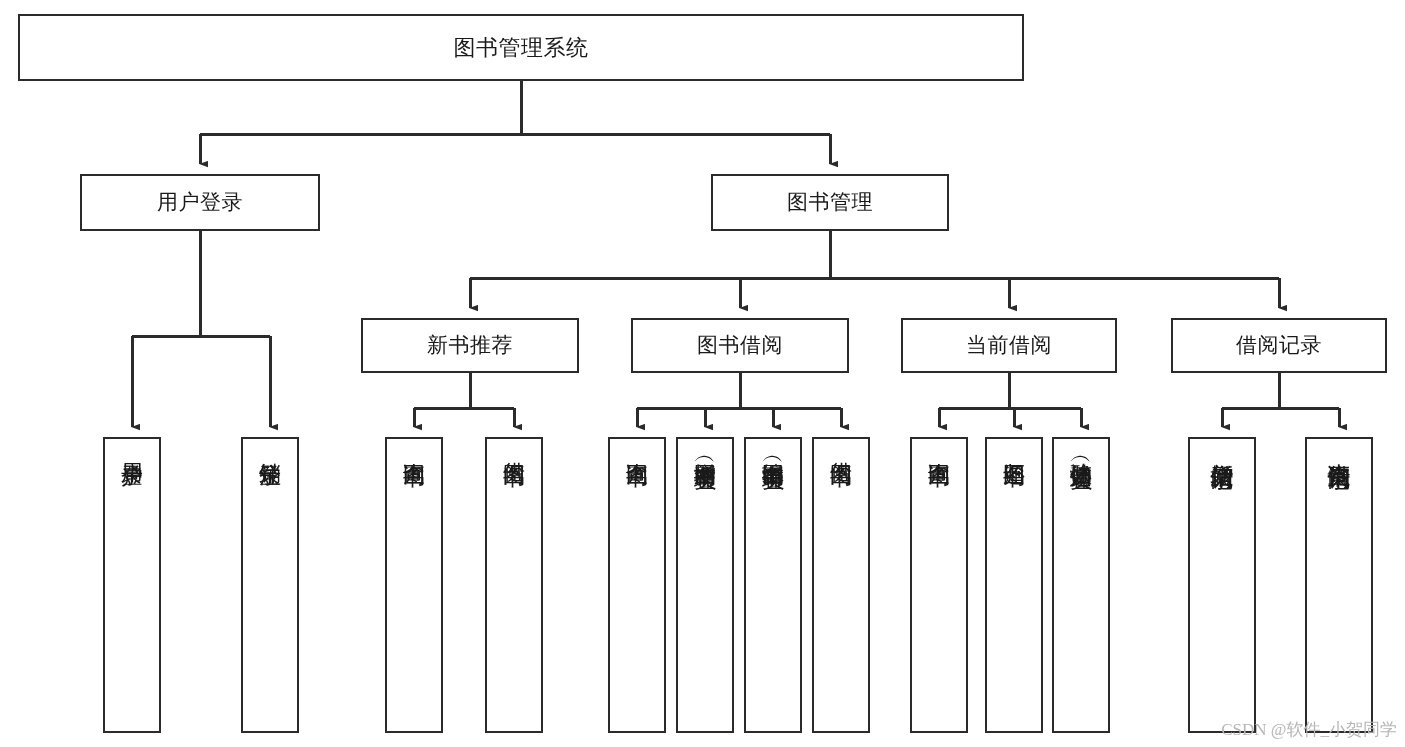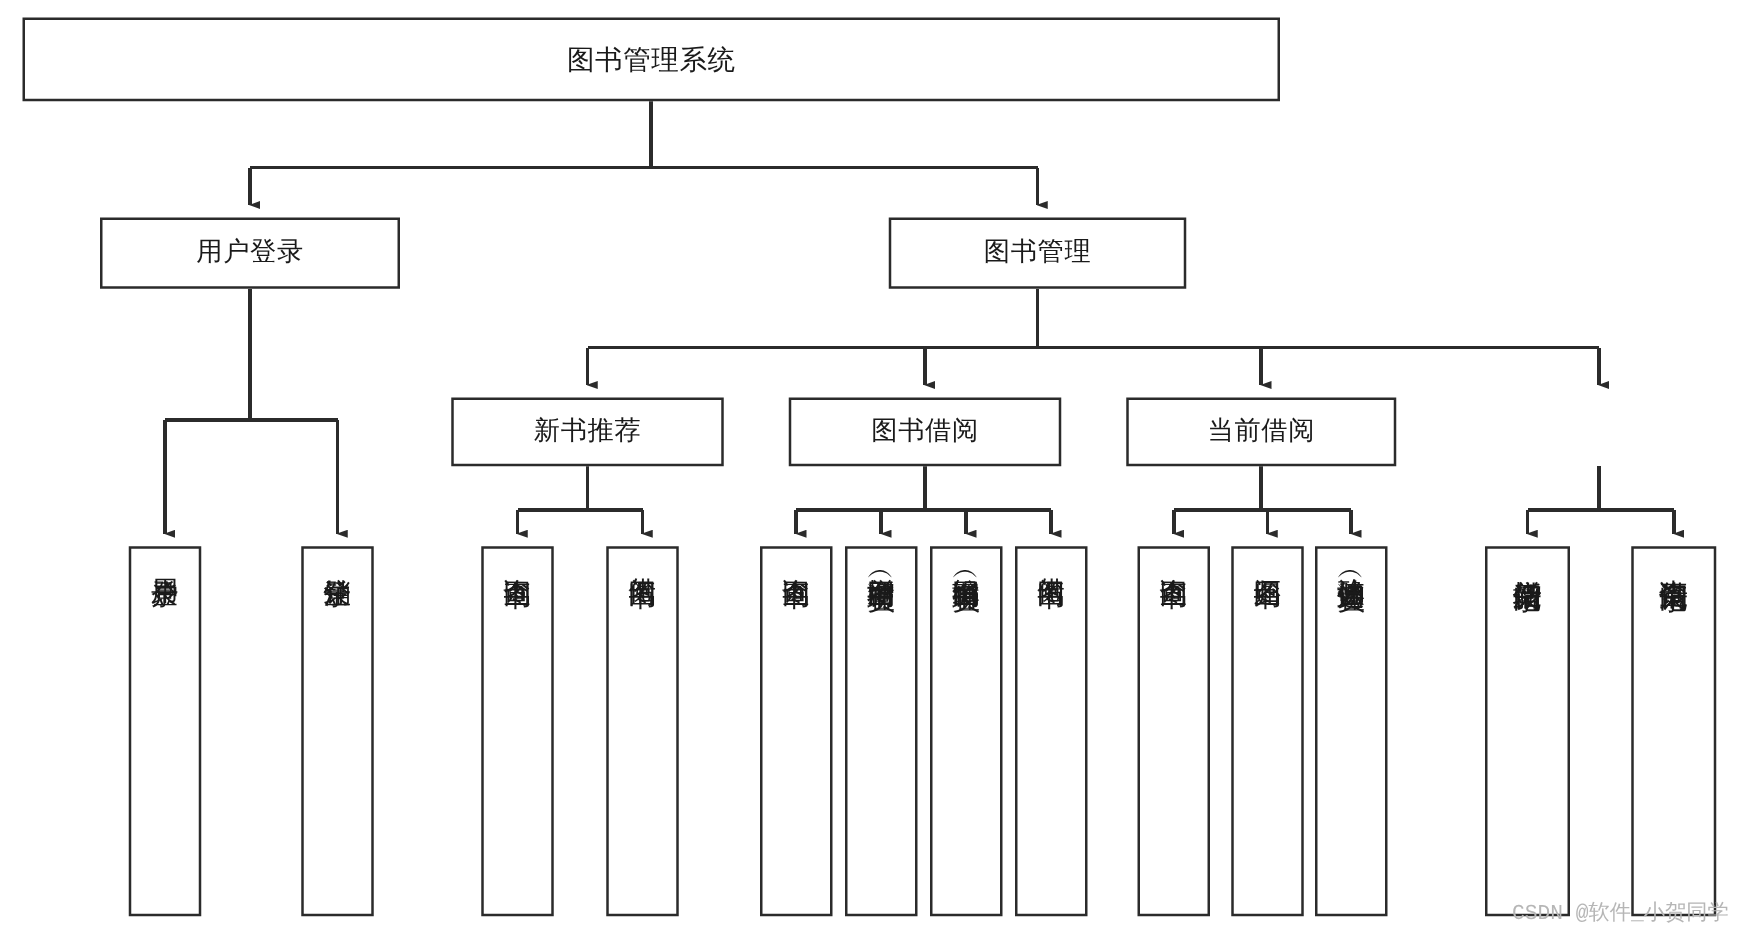--- a/index.html
+++ b/index.html
@@ -62,27 +62,27 @@
     letter-spacing: 1px;
     white-space: nowrap;
     height: auto;
     max-height: 278px;
   }
   .node.leaf.wide .node-label {
     font-size: 23px;
   }
   #watermark {
     position: absolute;
-    right: 22px;
+    right: 8px;
     bottom: 6px;
     font-size: 17px;
     color: #b6b6b6;
     z-index: 20;
     white-space: nowrap;
-    font-family: Liberation Mono, monospace;
+    font-family: Liberation Serif, serif;
   }
 </style>
 </head>
 <body>
 
 <div id="diagram-canvas">
 
   <svg id="edges-layer" viewBox="0 0 1405 747" width="1405" height="747" xmlns="http://www.w3.org/2000/svg">
     <defs>
       <marker id="arrowhead" markerWidth="8" markerHeight="9" refX="3.2" refY="8.2" orient="auto" markerUnits="userSpaceOnUse">
@@ -146,20 +146,23 @@
 
   <div class="node horiz" style="left:711px; top:174px; width:238px; height:57px;">
     <span class="node-label">图书管理</span>
   </div>
   <div class="node horiz" style="left:631px; top:318px; width:218px; height:55px;">
     <span class="node-label">图书借阅</span>
   </div>
   <div class="node horiz" style="left:901px; top:318px; width:216px; height:55px;">
     <span class="node-label">当前借阅</span>
   </div>
+  <div class="node horiz" style="left:1171px; top:318px; width:216px; height:55px;">
+    <span class="node-label">借阅记录</span>
+  </div>
 
   <div class="node leaf" style="left:103px; top:437px; width:58px; height:296px;">
     <span class="node-label">用户登录</span>
   </div>
   <div class="node leaf" style="left:241px; top:437px; width:58px; height:296px;">
     <span class="node-label">注销登录</span>
   </div>
 
   <div class="node leaf" style="left:385px; top:437px; width:58px; height:296px;">
     <span class="node-label">查询图书</span>

